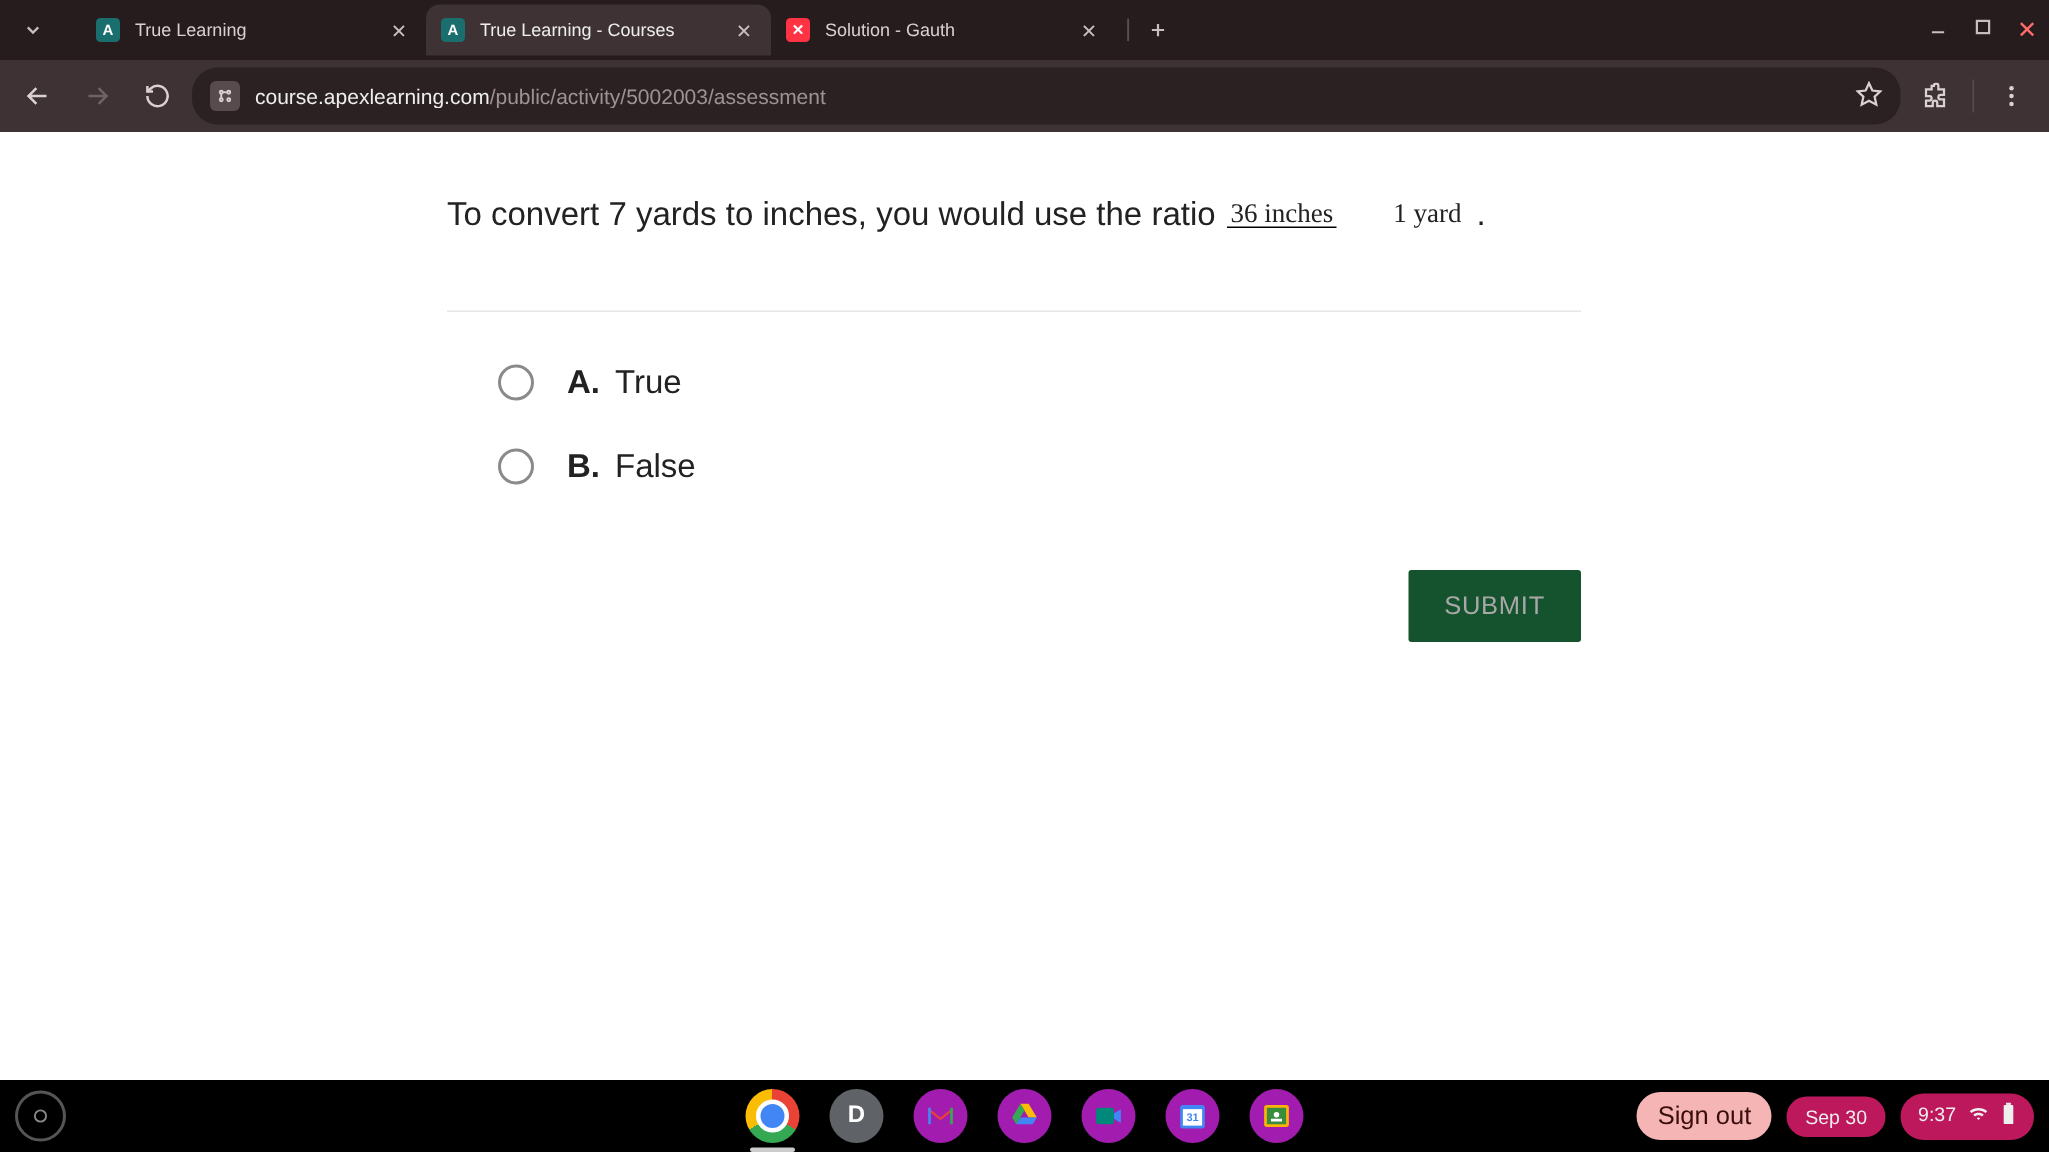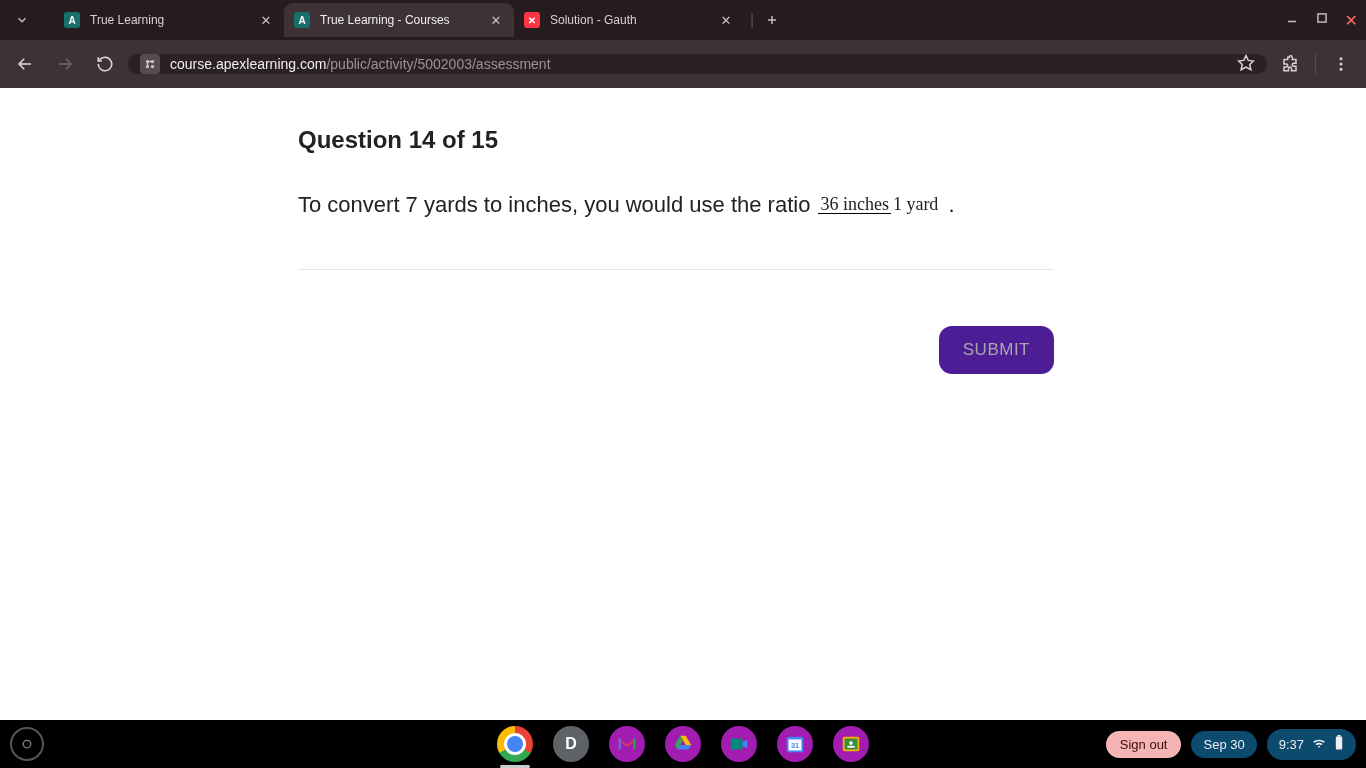--- a/index.html
+++ b/index.html
@@ -61,21 +61,21 @@
   }
   .toolbar .nav-btn {
     width: 34px; height:34px;
     display:flex; align-items:center; justify-content:center;
     color:#d9d1d2; cursor:pointer; border-radius:50%;
     font-size:18px;
   }
   .toolbar .nav-btn.disabled { color:#6f6365; cursor:default; }
   .omnibox {
     flex: 1;
-    height: 20px;
+    height: 38px;
     background: #2b2123;
     border-radius: 17px;
     display: flex; align-items: center;
     padding: 0 12px;
     gap: 10px;
     color: #d9d1d2;
     font-size: 14px;
   }
   .omnibox .site-badge {
     width:20px; height:20px; border-radius:4px;
@@ -119,49 +119,49 @@
   }
   .fraction {
     display: inline-flex; flex-direction: row; align-items: center;
     font-family: 'Times New Roman', serif;
     font-size: 18px;
     line-height: 1.05;
     margin: 0 2px;
     vertical-align: middle;
   }
   .fraction .num { border-bottom: 1.5px solid #000; padding: 0 2px; }
-  .fraction .den { padding: 0 2px; }
+  .fraction .den { padding: 0 2px; margin-left: 36px; }
   .divider {
     border: none; border-top: 1px solid #e6e6e6; margin: 48px 0 34px 0;
   }
   .options { padding-left: 34px; }
   .option-row {
     display: flex; align-items: center;
     gap: 22px;
     margin-bottom: 30px;
     cursor: pointer;
   }
   .radio-circle {
     width: 24px; height: 24px;
     border: 2.5px solid #8a8a8a;
     border-radius: 50%;
     flex-shrink: 0;
   }
   .option-label { font-size: 22px; color:#222; }
   .option-label .letter { font-weight: 700; margin-right: 10px; }
   .submit-wrap { display:flex; justify-content:flex-end; margin-top: 56px; }
   .submit-btn {
-    background: #4c1d95;
+    background: #14532d;
     color: #a8a8a8;
     font-size: 17px;
     font-weight: 500;
     letter-spacing: 0.5px;
     padding: 14px 24px;
     border: none;
-    border-radius: 13px;
+    border-radius: 2px;
     cursor: not-allowed;
   }
 
   
   .shelf {
     height: 48px;
     background: #000;
     display: flex; align-items: center;
     padding: 0 10px;
     gap: 12px;
@@ -183,25 +183,25 @@
     width: 36px; height:36px; border-radius:50%;
     background:#a21caf; display:flex; align-items:center; justify-content:center;
     font-size:16px; font-weight:bold; cursor:pointer;
     position:relative;
   }
   .app-icon.dark { background:#5f6368; color:#fff; }
   .chrome-active-bar { position:absolute; bottom:-6px; left:50%; transform:translateX(-50%); width:30px; height:3px; background:#ccc; border-radius:2px; }
   .shelf-right { margin-left:auto; display:flex; align-items:center; gap:10px; }
   .signout-pill {
     background:#f5b5b5; color:#3a0d0d;
-    padding:6px 14px; border-radius:16px; font-size:13px; cursor:pointer;
+    padding:6px 14px; border-radius:16px; font-size:17px; cursor:pointer;
   }
   .status-pill {
-    background:#0c4a6e; padding:6px 12px; border-radius:16px;
-    display:flex; align-items:center; gap:8px; cursor:pointer;
+    background:#be185d; padding:6px 12px; border-radius:16px;
+    display:flex; align-items:flex-start; gap:8px; cursor:pointer;
   }
   
   .chrome-logo {
     width:36px; height:36px; border-radius:50%;
     background: conic-gradient(#ea4335 0 120deg, #34a853 120deg 240deg, #fbbc05 240deg 360deg);
     display:flex; align-items:center; justify-content:center; position:relative;
   }
   .chrome-logo::after{
     content:""; width:16px; height:16px; border-radius:50%;
     background:#4285f4; border:3px solid #fff;
@@ -311,33 +311,46 @@
     <svg width="18" height="18" viewBox="0 0 24 24" fill="currentColor">
         <circle cx="12" cy="5" r="2"></circle>
         <circle cx="12" cy="12" r="2"></circle>
         <circle cx="12" cy="19" r="2"></circle>
       </svg>
   </div>
 </div>
 
 <div class="page">
   <div class="content-wrap">
-    <h2 class="q-heading">Question 14 of 15</h2>
 
     <div class="q-text">
       <span>To convert 7 yards to inches, you would use the ratio</span>
       <span class="fraction">
         <span class="num">36 inches</span>
         <span class="den">1 yard</span>
       </span>
       <span>.</span>
     </div>
 
     <hr class="divider">
 
+    <div class="options">
+      <div class="option-row">
+        <span class="radio-circle"></span>
+        <span class="option-label">
+          <span class="letter">A.</span><span>True</span>
+        </span>
+      </div>
+      <div class="option-row">
+        <span class="radio-circle"></span>
+        <span class="option-label">
+          <span class="letter">B.</span><span>False</span>
+        </span>
+      </div>
+    </div>
 
     <div class="submit-wrap">
       <button class="submit-btn" disabled="">SUBMIT</button>
     </div>
   </div>
 </div>
 
 <div class="shelf" style="position:relative;">
   <div class="launcher-btn">
     <svg width="10" height="10" viewBox="0 0 24 24" fill="none" stroke="#888" stroke-width="3">

